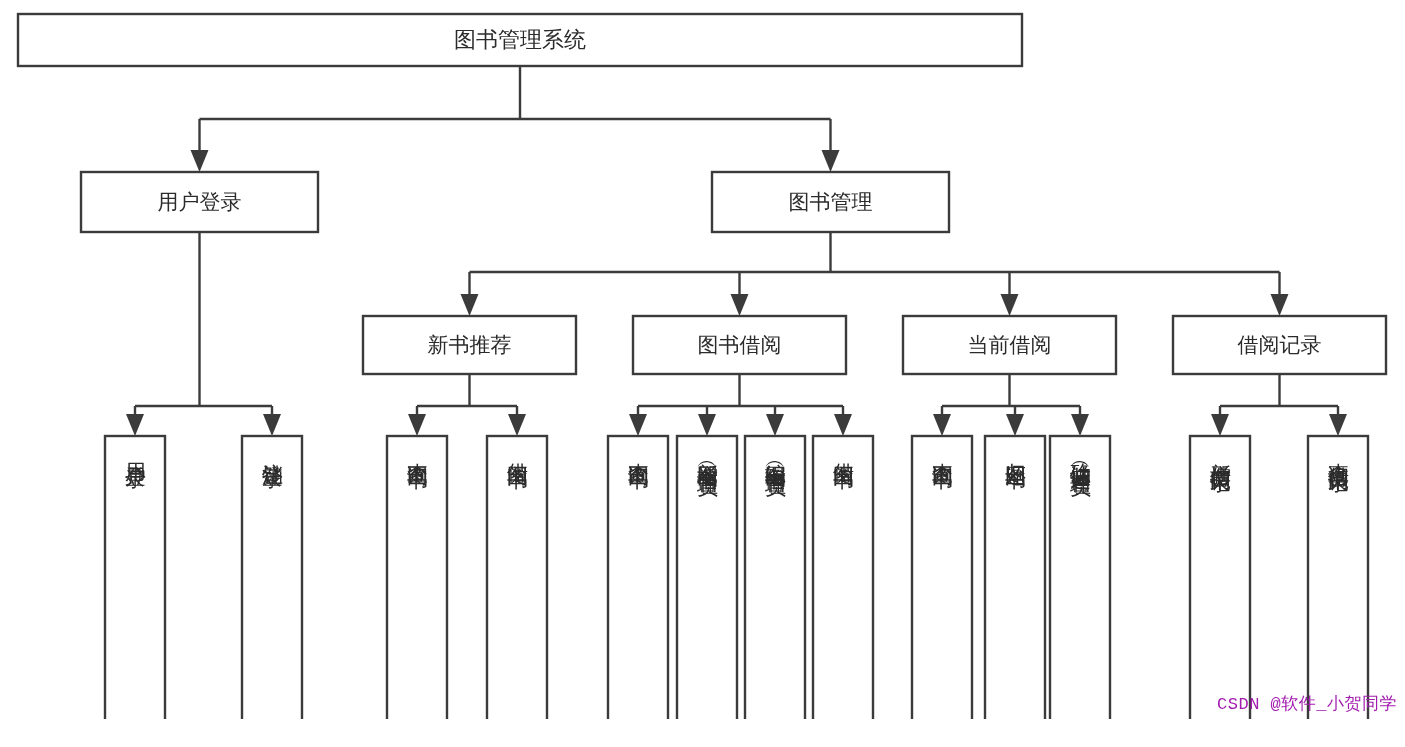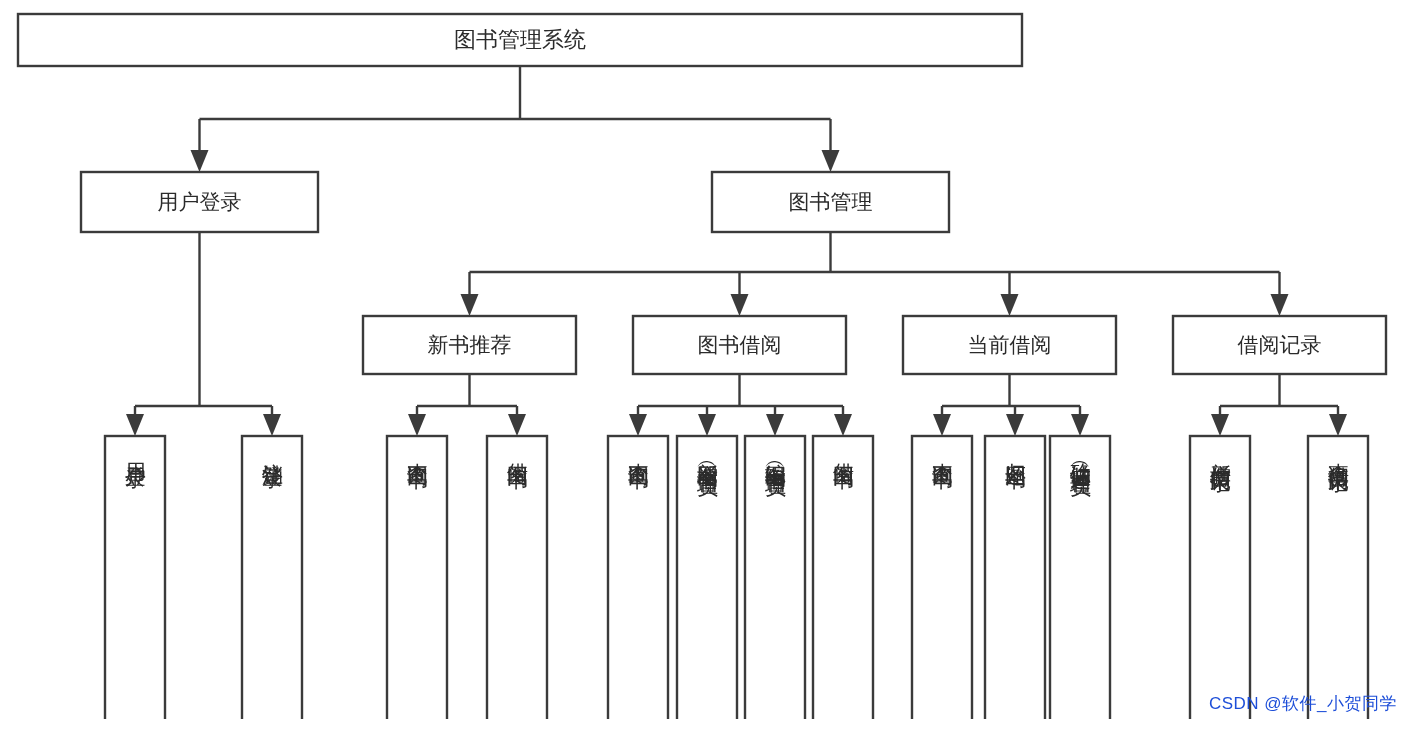--- a/index.html
+++ b/index.html
@@ -69,23 +69,23 @@
     font-size: 21px;
     line-height: 1.18;
     letter-spacing: 2px;
     color: #2b2b2b;
     white-space: nowrap;
   }
   .watermark {
     position: absolute;
     right: 8px;
     bottom: 4px;
-    font-family: Liberation Sans, sans-serif;
+    font-family: Liberation Mono, monospace;
     font-size: 17px;
-    color: #1d4ed8;
+    color: #a21caf;
     letter-spacing: 0.5px;
     white-space: nowrap;
   }
 </style>
 </head>
 <body>
 
 <div id="diagram-root">
 
   <svg id="chart-svg" viewBox="0 0 1405 747">

